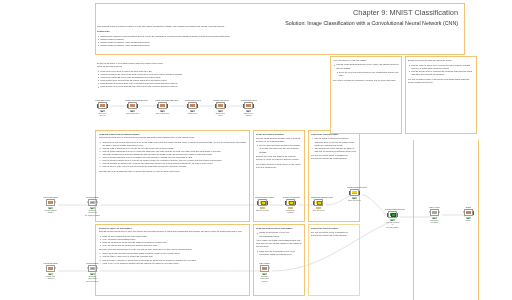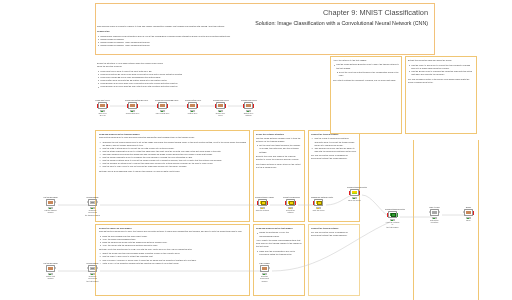--- a/index.html
+++ b/index.html
@@ -82,21 +82,21 @@
   
   svg.wires { position:absolute; left:0; top:0; width:512px; height:300px;
               pointer-events:none; }
   svg.wires path { fill:none; stroke:#c9c9c9; stroke-width:.55; }
 </style>
 </head>
 <body>
 
 <div id="canvas">
 
-  <div class="panel hdr" style="left:95px; top:3px; width:340px; height:52px;">
+  <div class="panel hdr" style="left:95px; top:3px; width:370px; height:52px;">
     <div class="chapter" style="right:6px; top:4px;">Chapter 9: MNIST Classification</div>
     <div class="solution" style="right:6px; top:16px;">Solution: Image Classification with a Convolutional Neural Network (CNN)</div>
   </div>
 
   <div style="position:absolute; left:97px; top:25px; width:300px;">
     <div class="ptxt">This workflow offers a complete example to train and classify handwritten (MNIST) digit images from scratch with KNIME Analytics Platform.</div>
     <div class="ptxt" style="margin-top:2.4px; font-weight:bold;">Requires the:</div>
     <ul class="plist" style="margin-top:1.2px;">
       <li>KNIME Deep Learning Keras Integration (have a look at the KNIME Deep Learning Keras Integration guide for setup and operating instructions)</li>
       <li>KNIME Image Processing</li>

